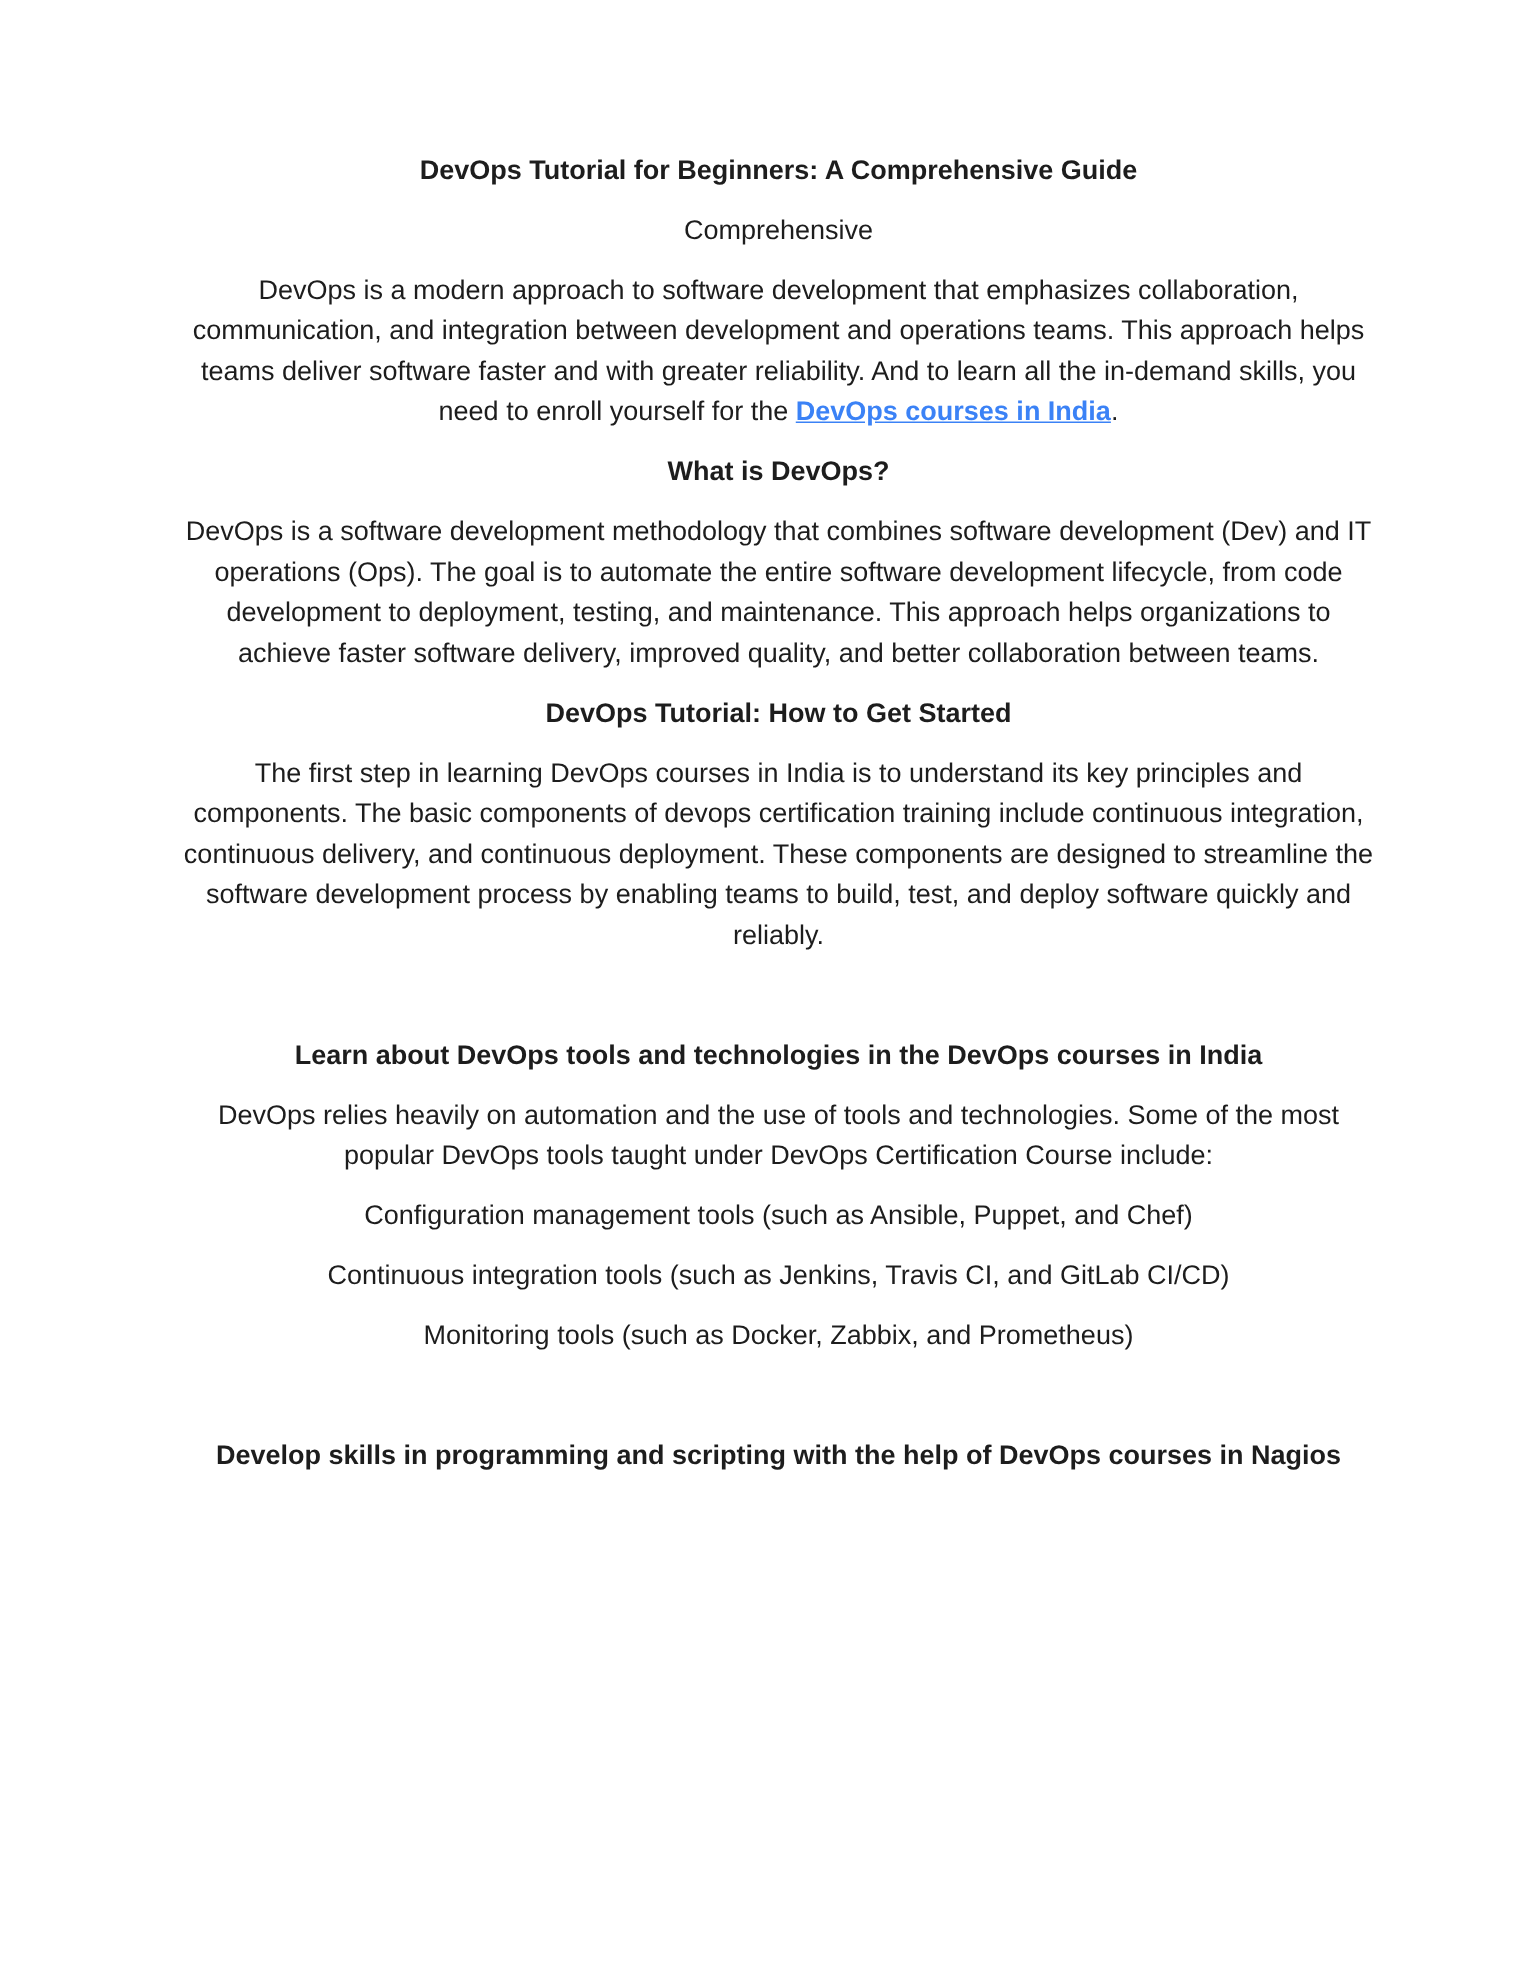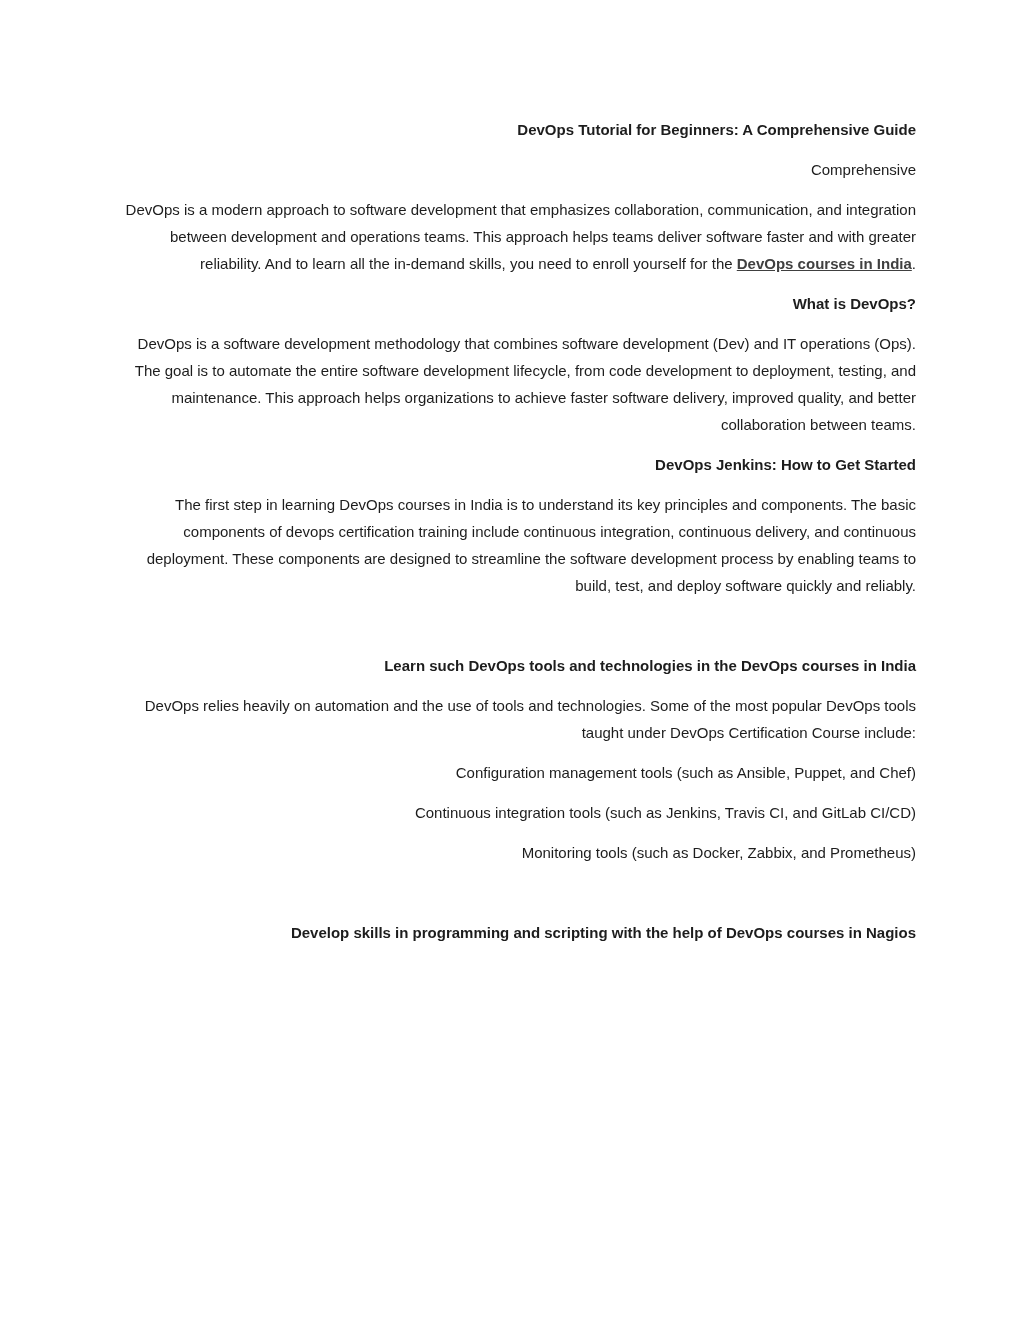--- a/index.html
+++ b/index.html
@@ -16,67 +16,67 @@
   }
   .page {
     position: relative;
     width: 1024px;
     height: 1325px;
     background: #ffffff;
   }
   .content {
     position: absolute;
     left: 122px;
-    top: 116px;
+    top: 100px;
     width: 794px;
     color: #1d1d1d;
-    font-size: 15px;
+    font-size: 18px;
     line-height: 27px;
-    text-align: right;
+    text-align: center;
   }
   .content p {
     margin: 0 0 13px 0;
   }
   .heading {
     font-weight: bold;
   }
   .empty-line {
     height: 27px;
     margin-bottom: 13px;
   }
   a.doc-link {
-    color: #404040;
+    color: #3b82f6;
     font-weight: bold;
     cursor: pointer;
   }
 </style>
 </head>
 <body>
 
 <div class="page">
   <div class="content">
 
     <p class="heading">DevOps Tutorial for Beginners: A Comprehensive Guide</p>
 
     <p>Comprehensive</p>
 
     <p><span>DevOps is a modern approach to software development that emphasizes collaboration, communication, and integration between development and operations teams. This approach helps teams deliver software faster and with greater reliability. And to learn all the in-demand skills, you need to enroll yourself for the </span><a class="doc-link" href="#">DevOps courses in India</a><span>.</span></p>
 
     <p class="heading">What is DevOps?</p>
 
     <p>DevOps is a software development methodology that combines software development (Dev) and IT operations (Ops). The goal is to automate the entire software development lifecycle, from code development to deployment, testing, and maintenance. This approach helps organizations to achieve faster software delivery, improved quality, and better collaboration between teams.</p>
 
-    <p class="heading">DevOps Jenkins: How to Get Started</p>
+    <p class="heading">DevOps Tutorial: How to Get Started</p>
 
 
     <p>The first step in learning DevOps courses in India is to understand its key principles and components. The basic components of devops certification training include continuous integration, continuous delivery, and continuous deployment. These components are designed to streamline the software development process by enabling teams to build, test, and deploy software quickly and reliably.</p>
 
     <div class="empty-line"></div>
 
-    <p class="heading">Learn such DevOps tools and technologies in the DevOps courses in India</p>
+    <p class="heading">Learn about DevOps tools and technologies in the DevOps courses in India</p>
 
     <p>DevOps relies heavily on automation and the use of tools and technologies. Some of the most popular DevOps tools taught under DevOps Certification Course include:</p>
 
     <p>Configuration management tools (such as Ansible, Puppet, and Chef)</p>
 
     <p>Continuous integration tools (such as Jenkins, Travis CI, and GitLab CI/CD)</p>
 
 
     <p>Monitoring tools (such as Docker, Zabbix, and Prometheus)</p>
 

